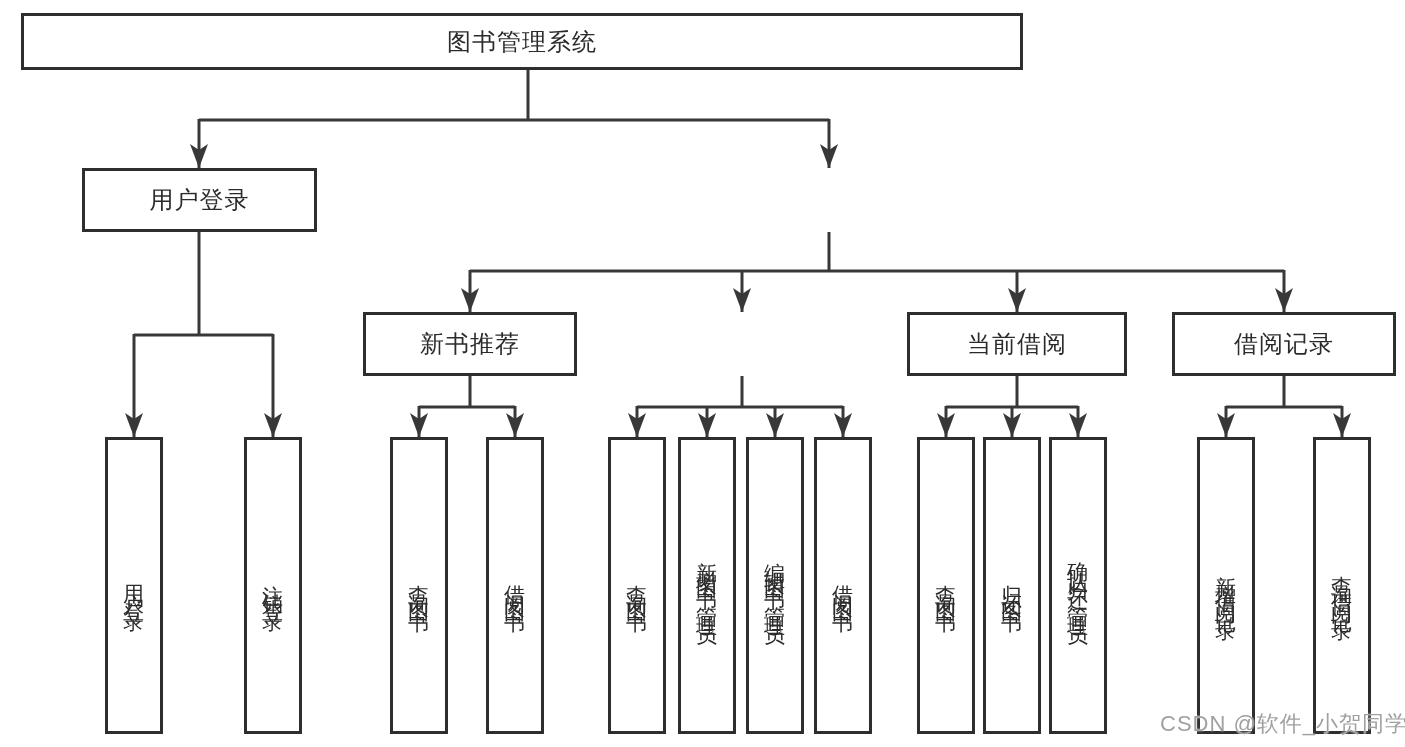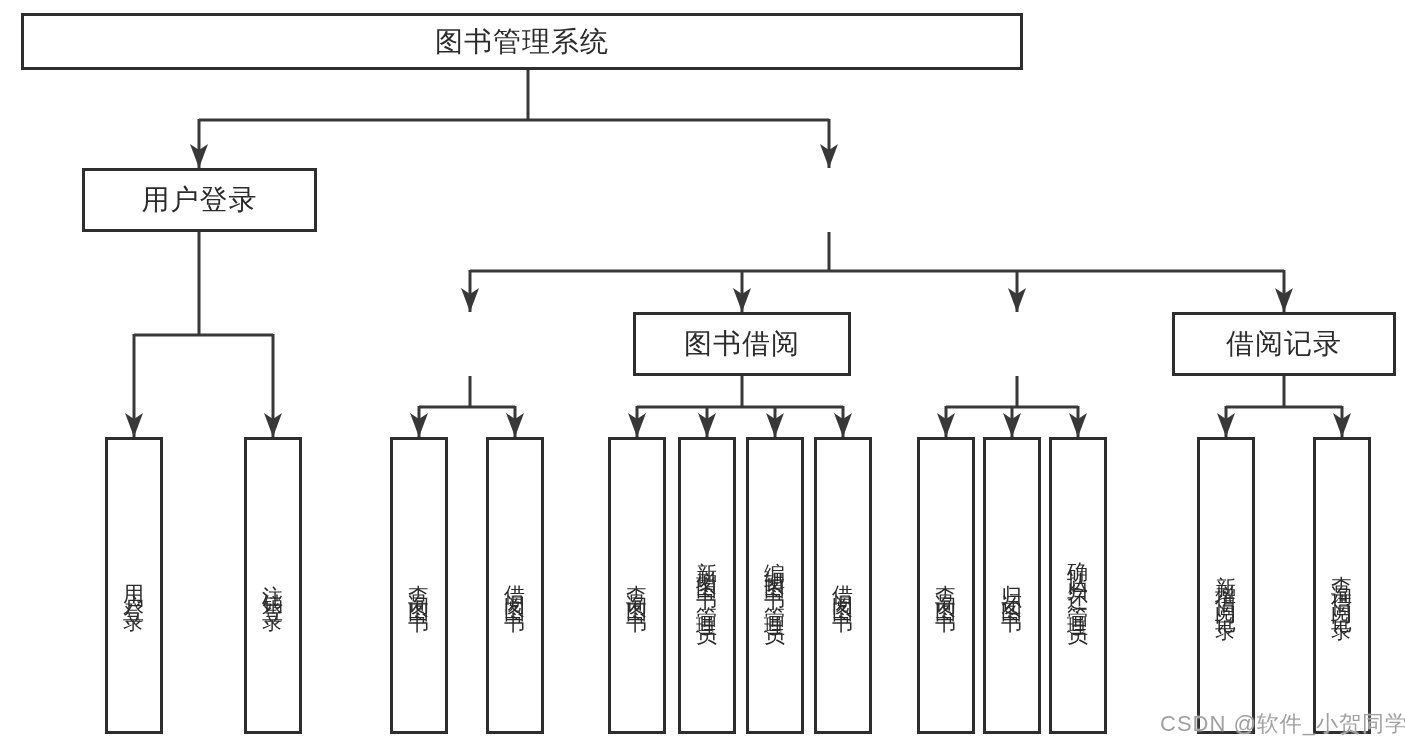--- a/index.html
+++ b/index.html
@@ -17,21 +17,21 @@
 
   .hbox {
     position: absolute;
     box-sizing: border-box;
     background: #ffffff;
     border: 3px solid #2e2e2e;
     display: flex;
     align-items: center;
     justify-content: center;
     color: #2b2b2b;
-    font-size: 28px;
+    font-size: 24px;
     letter-spacing: 1px;
     white-space: nowrap;
   }
   .vbox {
     position: absolute;
     top: 437px;
     width: 58px;
     height: 297px;
     box-sizing: border-box;
     background: #ffffff;
@@ -121,22 +121,25 @@
   </svg>
 
   <div class="hbox" style="left:21px;top:13px;width:1002px;height:57px">
     <span>图书管理系统</span>
   </div>
 
   <div class="hbox" style="left:82px;top:168px;width:235px;height:64px">
     <span>用户登录</span>
   </div>
 
-  <div class="hbox" style="left:633px;top:312px;width:218px;height:64px">
-    <span>图书借阅</span>
+  <div class="hbox" style="left:363px;top:312px;width:214px;height:64px">
+    <span>新书推荐</span>
+  </div>
+  <div class="hbox" style="left:907px;top:312px;width:220px;height:64px">
+    <span>当前借阅</span>
   </div>
   <div class="hbox" style="left:1172px;top:312px;width:224px;height:64px">
     <span>借阅记录</span>
   </div>
 
   <div class="vbox" style="left:105px">
     <span class="vlbl">用户登录</span>
   </div>
   <div class="vbox" style="left:244px">
     <span class="vlbl">注销登录</span>

